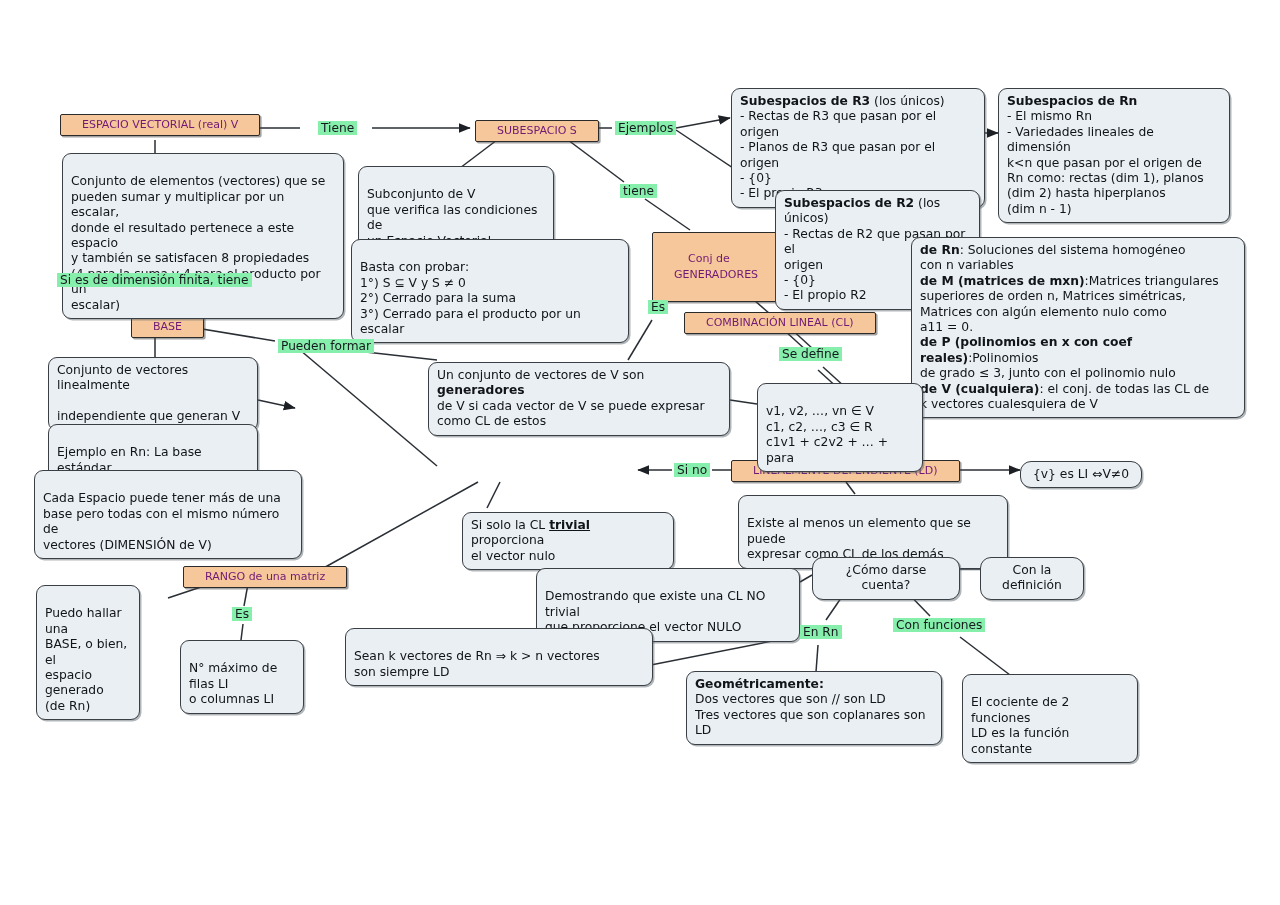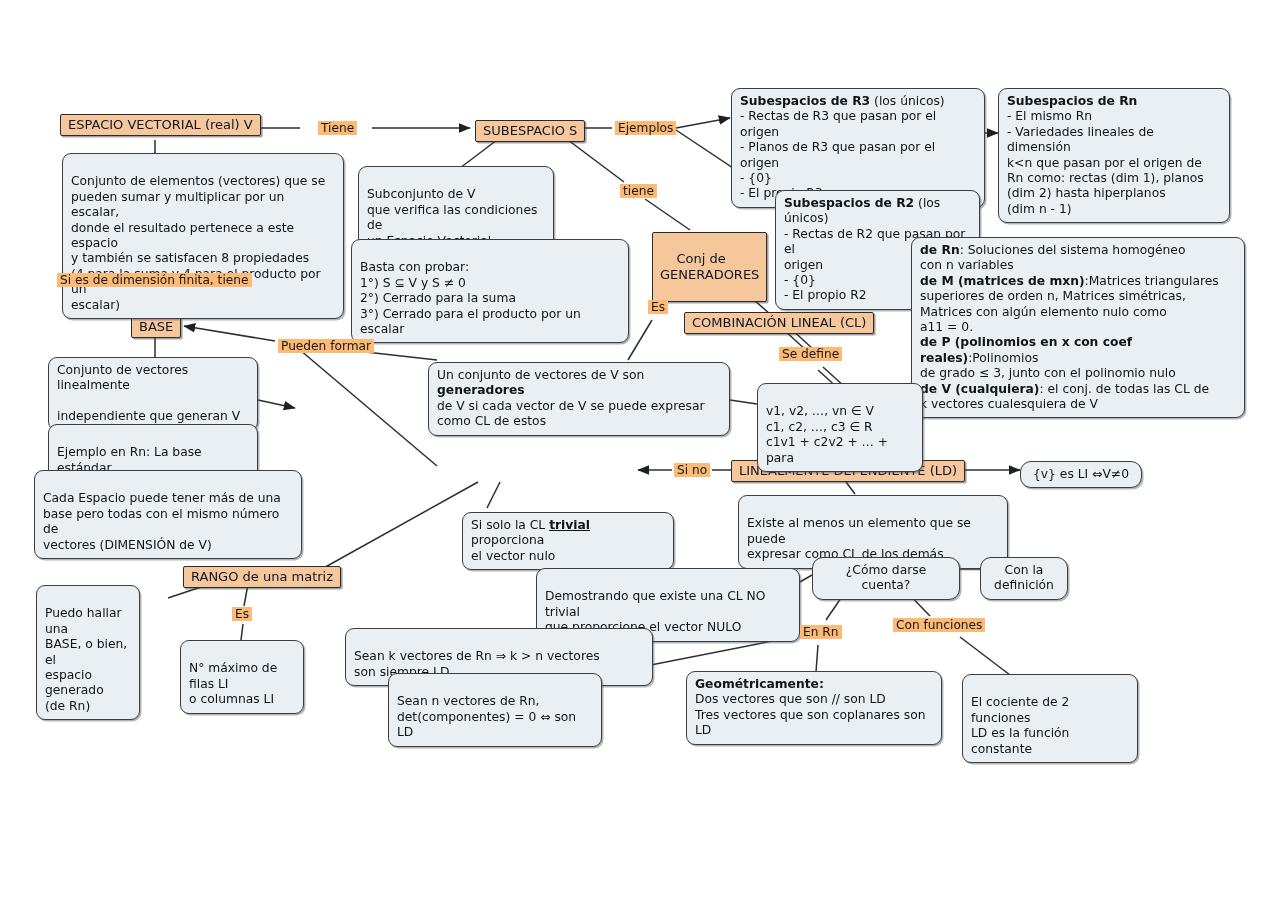--- a/index.html
+++ b/index.html
@@ -22,33 +22,33 @@
     font-size:12.3px;
     line-height:15.4px;
     color:#111418;
     box-shadow:1.5px 1.5px 0 rgba(80,90,100,.45);
   }
   
   .key{
     background:#f6c79a;
     border:1.6px solid #2b2b2b;
     border-radius:2px;
-    padding:2px 7px;
-    font-size:13px;
+    padding:2px 21px;
+    font-size:11px;
     line-height:16px;
-    color:#0f172a;
+    color:#701a75;
     box-shadow:1.6px 1.6px 0 rgba(70,70,70,.5);
     white-space:nowrap;
   }
   .pill{border-radius:11px;}
   .lbl{
     position:absolute;
     font-size:12.2px;
     color:#15181c;
-    background:#fdba74;
+    background:#86efac;
     padding:0 3px;
     white-space:nowrap;
     text-align:center;
   }
   b{font-weight:bold;}
   u{text-decoration:underline;}
 </style>
 </head>
 <body>
 
@@ -282,45 +282,41 @@
 
   <div class="node box" style="left:536px;top:568px;width:264px;white-space:pre-line;">
     <span>Demostrando que existe una CL NO trivial
 que proporcione el vector NULO</span>
   </div>
 
   <div class="node box pill" style="left:812px;top:557px;width:148px;text-align:center;">
     <span>¿Cómo darse cuenta?</span>
   </div>
 
-  <div class="node box pill" style="left:980px;top:557px;width:88px;text-align:center;">
+  <div class="node box pill" style="left:980px;top:557px;width:104px;text-align:center;">
     <span>Con la definición</span>
   </div>
 
   <div class="node box" style="left:36px;top:585px;width:104px;white-space:pre-line;">
     <span>Puedo hallar una
 BASE, o bien, el
 espacio generado
 (de Rn)</span>
   </div>
 
   <div class="node box" style="left:180px;top:640px;width:124px;white-space:pre-line;">
     <span>N° máximo de filas LI
 o columnas LI</span>
   </div>
 
   <div class="node box" style="left:345px;top:628px;width:308px;white-space:pre-line;">
     <span>Sean k vectores de Rn ⇒ k &gt; n vectores
 son siempre LD</span>
   </div>
 
-  <div class="node box" style="left:388px;top:673px;width:214px;white-space:pre-line;">
-    <span>Sean n vectores de Rn,
-det(componentes) = 0 ⇔ son LD</span>
-  </div>
 
   <div class="node box" style="left:686px;top:671px;width:256px;">
     <b>Geométricamente:</b><span style="white-space:pre-line;">
 Dos vectores que son // son LD
 Tres vectores que son coplanares son LD</span>
   </div>
 
   <div class="node box" style="left:962px;top:674px;width:176px;white-space:pre-line;">
     <span>El cociente de 2 funciones
 LD es la función constante</span>

